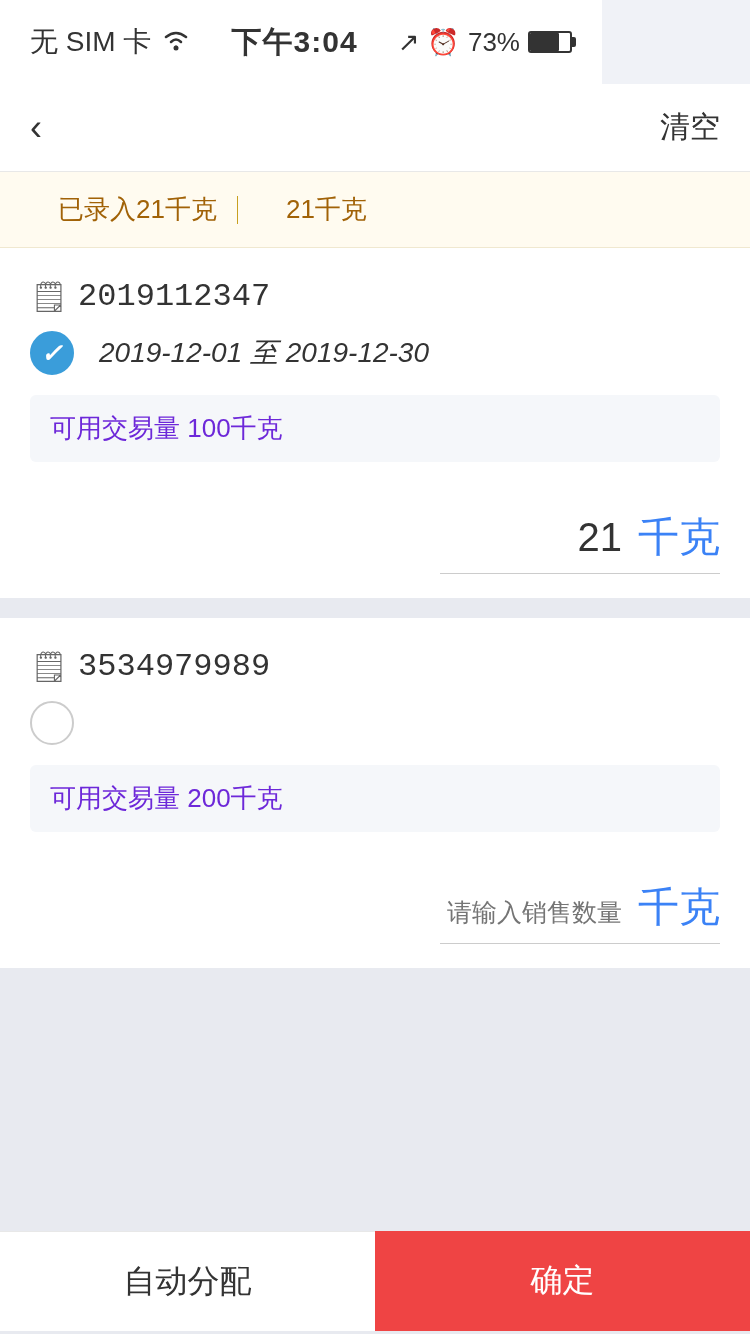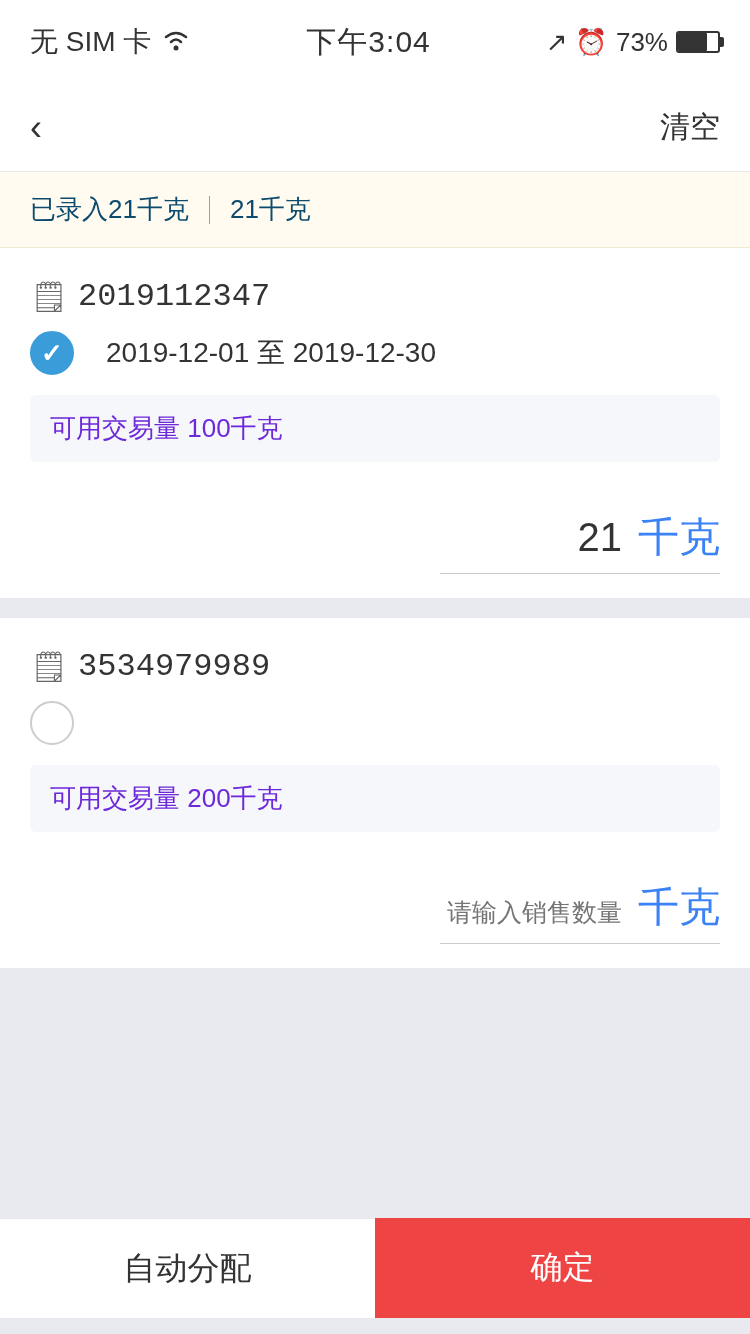--- a/index.html
+++ b/index.html
@@ -8,37 +8,37 @@
       width: 750px;
       min-height: 1334px;
       font-family: -apple-system, "PingFang SC", "Helvetica Neue", Arial, sans-serif;
       background: #f0f2f7;
       font-size: 28px;
       color: #333;
     }
 
     
     .status-bar {
-      width: 750px;
+      width: 602px;
       height: 84px;
       background: #fff;
       display: flex;
       align-items: center;
       justify-content: space-between;
       padding: 0 30px;
       font-size: 28px;
     }
     .status-left {
       display: flex;
       align-items: center;
       gap: 10px;
     }
     .status-center {
       font-size: 30px;
-      font-weight: 400;
+      font-weight: 700;
       letter-spacing: 1px;
     }
     .status-right {
       display: flex;
       align-items: center;
       gap: 8px;
       font-size: 26px;
     }
     .battery-icon {
       width: 44px;
@@ -96,21 +96,22 @@
     .info-banner {
       background: #fffbf0;
       padding: 20px 30px;
       display: flex;
       align-items: center;
       gap: 20px;
       border-bottom: 1px solid #f0e8d0;
     }
     .info-text {
       font-size: 26px;
-      color: #0c4a6e;
+      color: #a16207;
+      margin-left: 28px;
     }
     .info-divider {
       width: 1px;
       height: 28px;
       background: #c8a020;
     }
 
     
     .card {
       background: #fff;
@@ -133,22 +134,23 @@
     .card-title {
       font-size: 32px;
       font-weight: 500;
       color: #333;
       font-family: Liberation Mono, monospace;
     }
 
     .card-date-row {
       display: flex;
       align-items: center;
-      gap: 32px;
+      gap: 25px;
       margin-bottom: 20px;
+      font-style: italic;
     }
     .radio-circle {
       width: 44px;
       height: 44px;
       border-radius: 50%;
       border: 2px solid #ccc;
       background: #fff;
       flex-shrink: 0;
     }
     .radio-circle.checked {
@@ -197,21 +199,21 @@
     }
 
     .section-divider {
       height: 20px;
       background: #e8eaf0;
     }
 
     
     .bottom-bar {
       position: fixed;
-      bottom: 16px;
+      bottom: 3px;
       left: 0;
       width: 750px;
       height: 100px;
       display: flex;
       background: #fff;
     }
     .btn-auto {
       flex: 1;
       height: 100%;
       display: flex;

